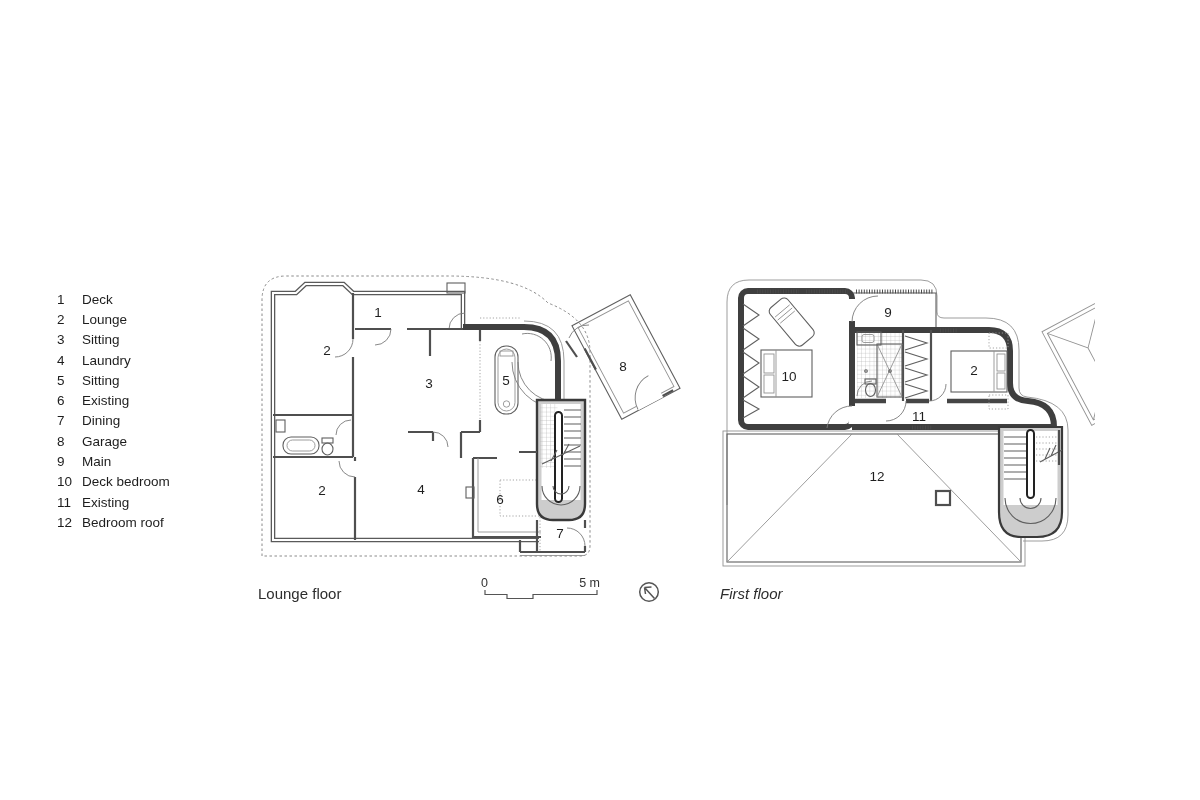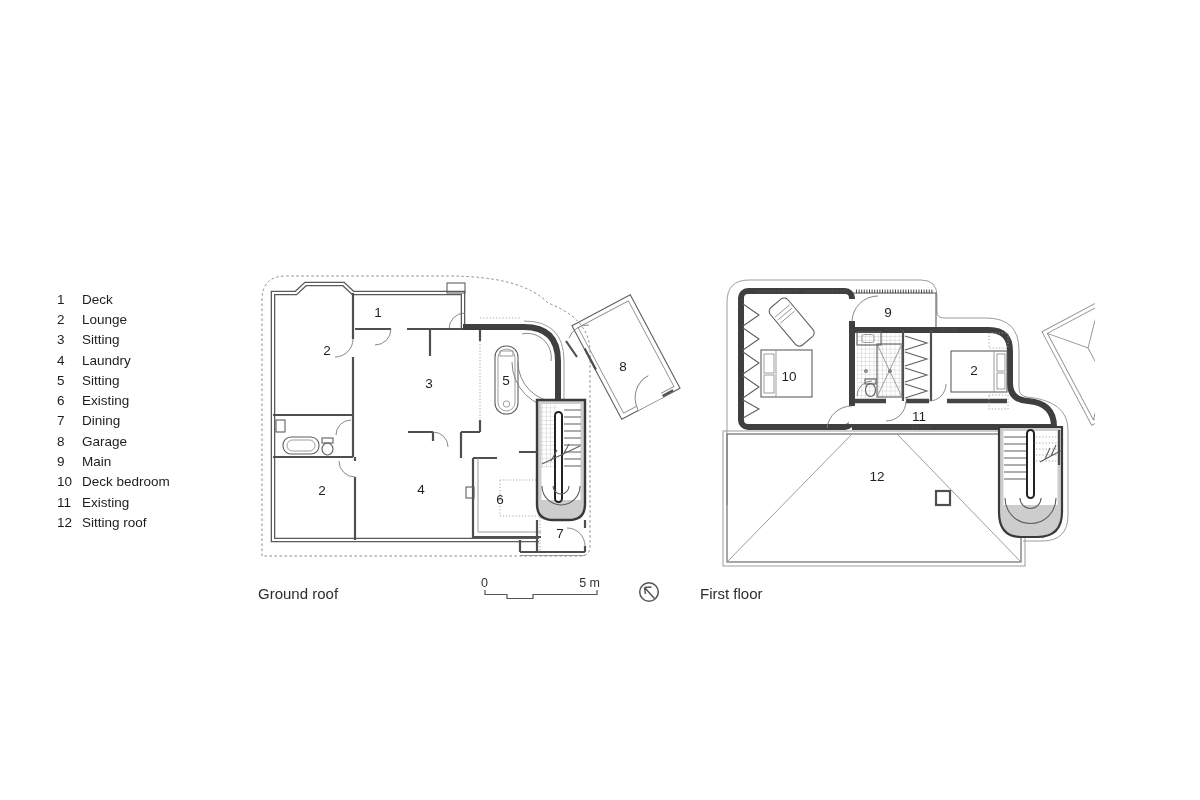--- a/index.html
+++ b/index.html
@@ -5,21 +5,21 @@
   html,body{margin:0;padding:0;background:#ffffff;}
   .canvas{position:relative;width:1200px;height:800px;background:#ffffff;overflow:hidden;
           font-family:"Liberation Sans",sans-serif;}
   
   .legend{position:absolute;left:57px;top:289px;}
   .legend .row{display:flex;height:20.3px;align-items:center;font-size:13.5px;color:#1d1d1d;}
   .legend .num{width:25px;flex:0 0 25px;}
   
   .floor-title{position:absolute;font-size:15px;color:#2d2d2d;}
   .t-ground{left:258px;top:585px;}
-  .t-first{left:700px;top:585px;}
+  .t-first{left:720px;top:585px;font-style:italic;}
   
   .ln{stroke:#5f5f5f;stroke-width:1.1;fill:none}
   .ln-lt{stroke:#929292;stroke-width:0.9;fill:none}
   .w-ext{stroke:#5a5a5a;stroke-width:4.6;fill:none}
   .w-ext-i{stroke:#ffffff;stroke-width:2;fill:none}
   .w-int{stroke:#4f4f4f;stroke-width:2.2;fill:none}
   .w-int5{stroke:#454545;stroke-width:4.5;fill:none}
   .w-thk{stroke:#3f3f3f;stroke-width:6;fill:none}
   .dash{stroke:#8a8a8a;stroke-width:1;fill:none;stroke-dasharray:2.5 2.5}
   .dot{stroke:#9a9a9a;stroke-width:0.9;fill:none;stroke-dasharray:1.2 2}
@@ -74,21 +74,21 @@
     <div class="row">
         <span class="num">10</span>
         <span>Deck bedroom</span>
       </div>
     <div class="row">
         <span class="num">11</span>
         <span>Existing</span>
       </div>
     <div class="row">
         <span class="num">12</span>
-        <span>Sitting roof</span>
+        <span>Bedroom roof</span>
       </div>
   </div>
 
   <svg style="left:250px;top:258px" width="470" height="310" viewBox="250 258 470 310">
     <defs>
       <pattern id="tgrid" width="4.2" height="4.2" patternUnits="userSpaceOnUse">
         <path d="M0,0 H4.2 M0,0 V4.2" stroke="#b3b3b3" stroke-width="0.6" fill="none"></path>
       </pattern>
     </defs>
 
@@ -298,16 +298,16 @@
   <svg style="left:470px;top:570px" width="200" height="40" viewBox="470 570 200 40">
     <text class="sc" x="481" y="587">0</text>
     <text class="sc" x="600" y="587" text-anchor="end">5 m</text>
     <path d="M485,590 V594.5 H507 V598.5 H533 V594.5 H597 V590" stroke="#555555" stroke-width="1.2" fill="none"></path>
     <g>
       <circle cx="649" cy="592" r="9.3" stroke="#555555" stroke-width="1.5" fill="none"></circle>
       <path d="M654.5,598.5 L644.5,587.5 M644.5,587.5 L645.5,594 M644.5,587.5 L651.5,587" stroke="#555555" stroke-width="1.5" fill="none"></path>
     </g>
   </svg>
 
-  <div class="floor-title t-ground">Ground roof</div>
+  <div class="floor-title t-ground">Lounge floor</div>
   <div class="floor-title t-first">First floor</div>
 
 </div>
 
 </body></html>

